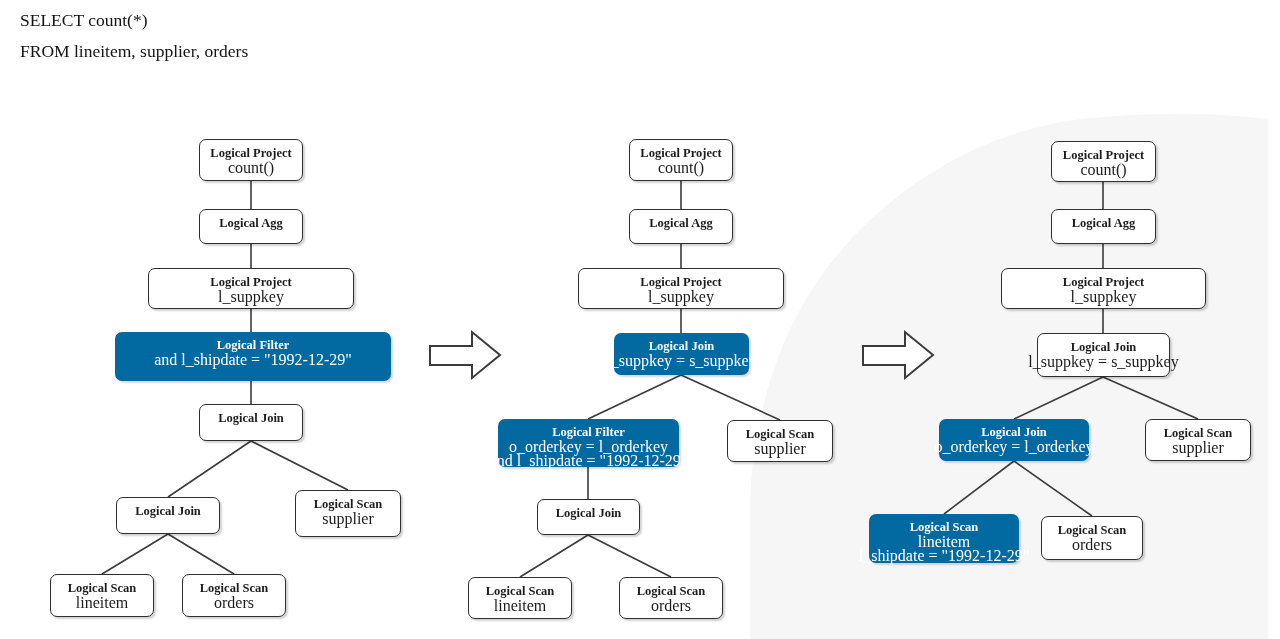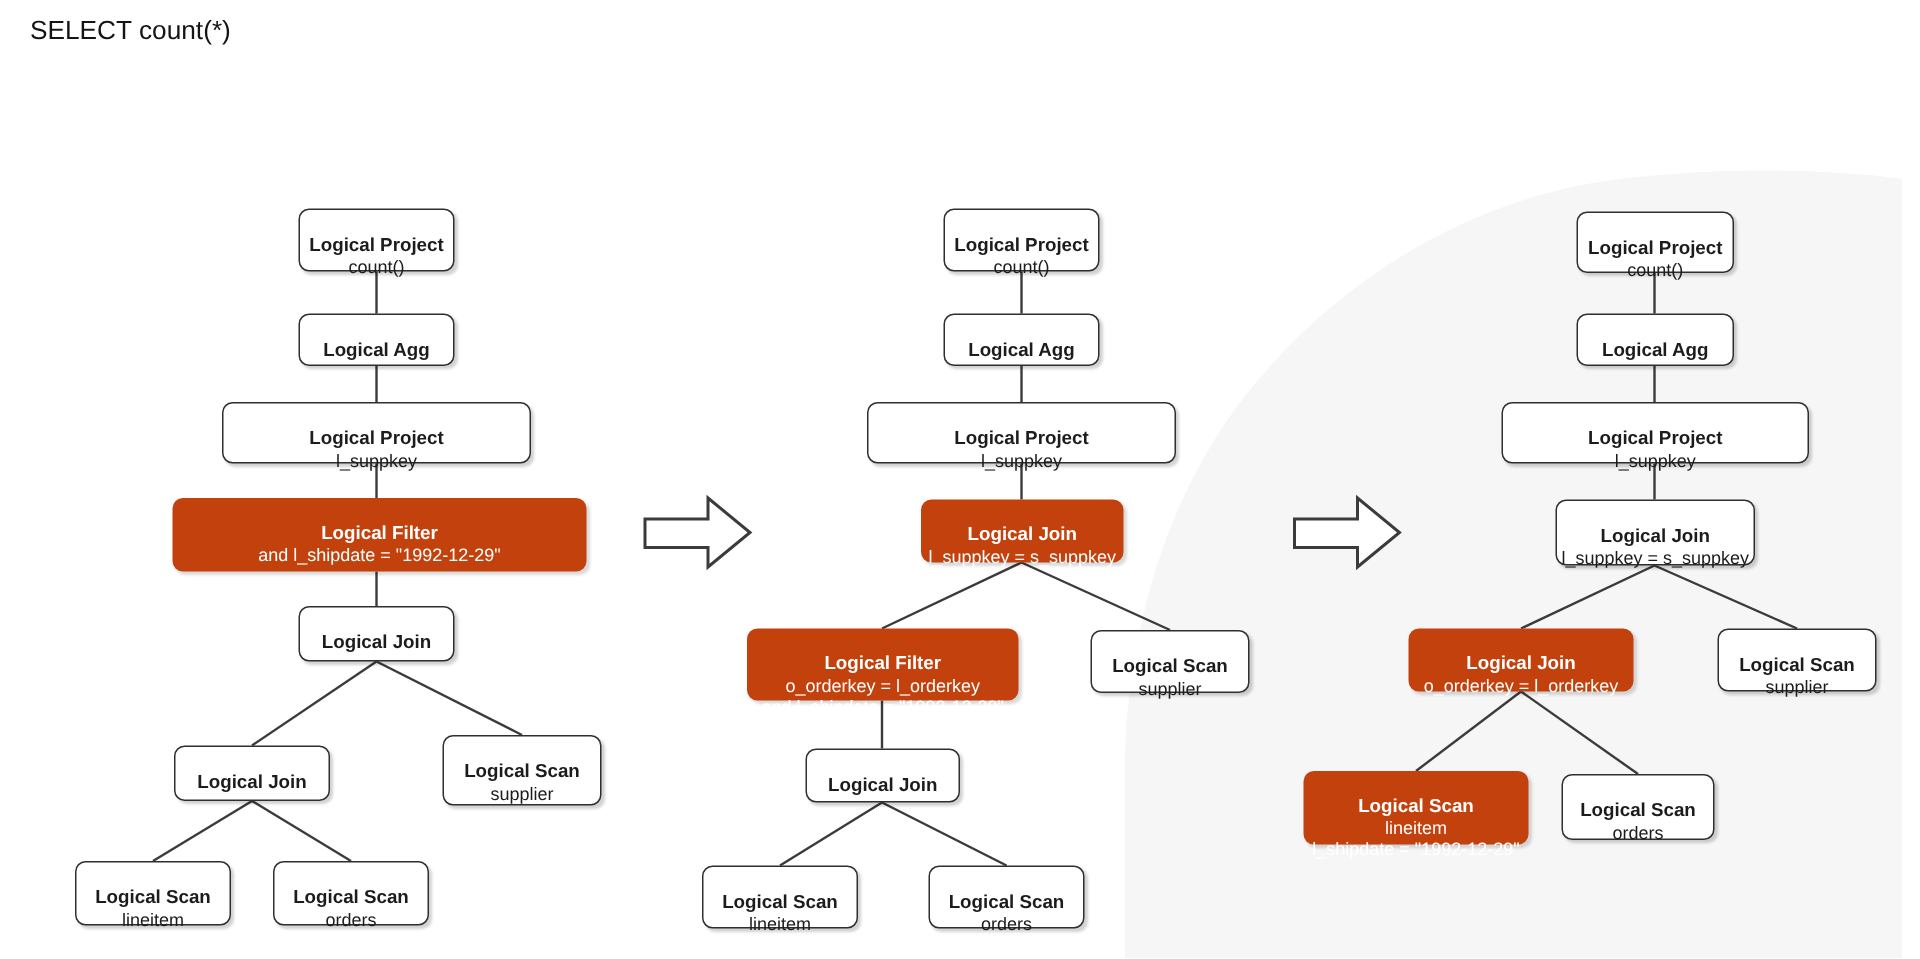--- a/index.html
+++ b/index.html
@@ -1,34 +1,34 @@
 <!DOCTYPE html>
 <html><head>
 <meta charset="utf-8">
 <style>
   html,body{margin:0;padding:0;background:#ffffff;}
   .canvas{
     position:relative;width:1268px;height:639px;overflow:hidden;
-    background:#ffffff;font-family:Liberation Sans, sans-serif;
+    background:#ffffff;font-family:Liberation Serif, serif;
   }
   .bg-svg{position:absolute;left:0;top:0;z-index:0;}
   .sql{
     position:absolute;left:20px;top:5px;z-index:2;
     font-size:17.5px;line-height:30.5px;color:#141414;white-space:nowrap;
   }
   .node{
     position:absolute;z-index:2;box-sizing:border-box;
-    display:flex;flex-direction:column;justify-content:space-between;align-items:center;
+    display:flex;flex-direction:column;justify-content:flex-start;align-items:center;
     background:#ffffff;border:1.6px solid #2f2f2f;border-radius:7px;
     box-shadow:2px 2px 2px rgba(0,0,0,0.18);
-    text-align:center;padding:16px 4px;
+    text-align:center;padding:6px 4px;
   }
   .node .nt{font-size:12.5px;font-weight:bold;color:#1c1c1c;line-height:15px;white-space:nowrap;}
-  .node .ns{font-size:12px;color:#1c1c1c;line-height:14px;white-space:nowrap;}
-  .node.orange{background:#c2410c;border:none;box-shadow:2px 2px 2px rgba(0,0,0,0.15);}
+  .node .ns{font-size:16px;color:#1c1c1c;line-height:14px;white-space:nowrap;}
+  .node.orange{background:#0369a1;border:none;box-shadow:2px 2px 2px rgba(0,0,0,0.15);}
   .node.orange .nt,.node.orange .ns{color:#ffffff;}
 </style>
 </head>
 <body>
 
 <div class="canvas">
 
   <svg class="bg-svg" width="1280" height="639" viewBox="0 0 1280 639">
 
     <path d="M 750 639 L 750 505 C 752 420 778 330 830 264 C 888 190 980 128 1092 118 C 1162 111 1232 113 1280 121 L 1280 639 Z" fill="#f6f6f7"></path>
@@ -64,20 +64,21 @@
       <line x1="1014" y1="461" x2="944" y2="514"></line>
       <line x1="1014" y1="461" x2="1092" y2="516"></line>
     </g>
 
     <polygon points="430,346 472,346 472,332 500,355 472,378 472,365 430,365" fill="#ffffff" stroke="#3b3b3b" stroke-width="2"></polygon>
     <polygon points="863,346 905,346 905,332 933,355 905,378 905,365 863,365" fill="#ffffff" stroke="#3b3b3b" stroke-width="2"></polygon>
   </svg>
 
   <div class="sql">
     <div>SELECT count(*)</div>
+    <div>FROM lineitem, supplier, orders</div>
   </div>
 
   <div class="node" style="left:199px;top:139px;width:104px;height:42px">
     <div class="nt">Logical Project</div>
     <div class="ns">count()</div>
   </div>
   <div class="node" style="left:199px;top:209px;width:104px;height:35px">
     <div class="nt">Logical Agg</div>
   </div>
   <div class="node" style="left:148px;top:268px;width:206px;height:41px">

